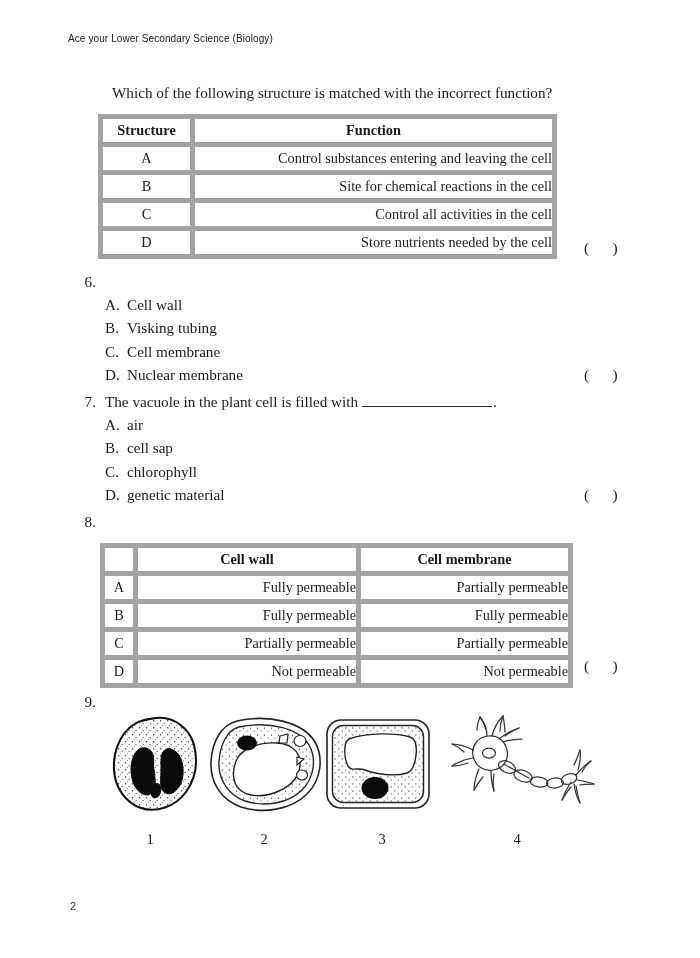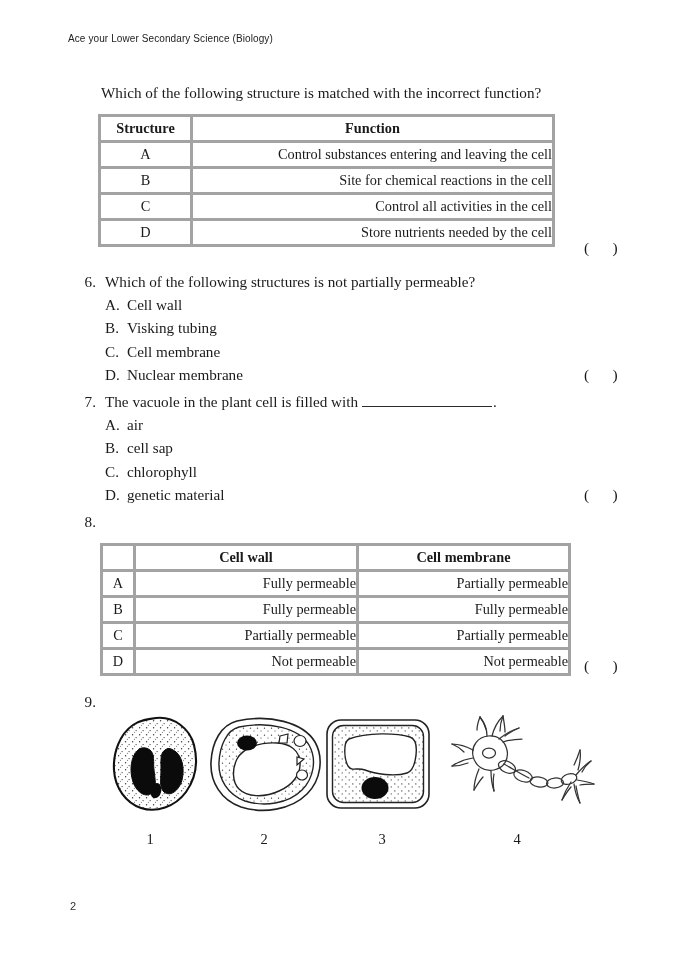--- a/index.html
+++ b/index.html
@@ -79,21 +79,21 @@
   }
 
   
   table.qtable {
     border-collapse: collapse;
     table-layout: fixed;
     font-size: 14.3px;
   }
   table.qtable td,
   table.qtable th {
-    border: 3px solid #a3a3a3;
+    border: 5px solid #a3a3a3;
     padding: 2px 0;
     height: 19px;
     font-weight: normal;
     vertical-align: middle;
     line-height: 1.15;
   }
   table.qtable th {
     font-weight: bold;
     text-align: center;
   }
@@ -150,21 +150,21 @@
 </style>
 </head>
 <body>
 
 <div class="page">
 
   <div class="running-header">Ace your Lower Secondary Science (Biology)</div>
 
   <div class="qblock" style="top:84px;">
     <div style="margin-left:97px;">
-      <div class="qtext" style="margin-left:4px;">Which of the following structure is matched with the incorrect function?</div>
+      <div class="qtext" style="margin-left:15px;">Which of the following structure is matched with the incorrect function?</div>
     </div>
     <table class="qtable" style="margin-left:98px; margin-top:12px; width:454px;">
       <colgroup>
           <col style="width:92px;">
           <col style="width:362px;">
         </colgroup>
       <thead>
         <tr>
           <th>Structure</th>
           <th>Function</th>
@@ -189,21 +189,20 @@
         </tr>
       </tbody>
     </table>
   </div>
 
   <div class="answer-bracket" style="left:584px; top:239px;">(      )</div>
 
   <div class="qblock" style="top:272px;">
     <div class="qline" style="margin-left:72px;">
       <span class="qnum">6.</span>
-      <span class="qtext">Which of the following structures is not partially permeable?</span>
     </div>
     <div class="options" style="margin-left:105px;">
       <div class="option">
         <span class="opt-letter">A.</span>
         <span class="opt-text">Cell wall</span>
       </div>
       <div class="option">
         <span class="opt-letter">B.</span>
         <span class="opt-text">Visking tubing</span>
       </div>

